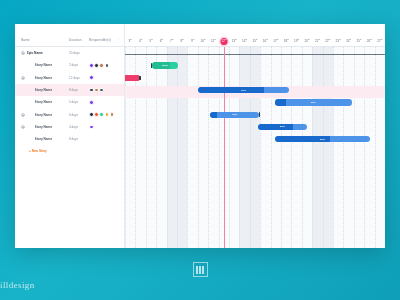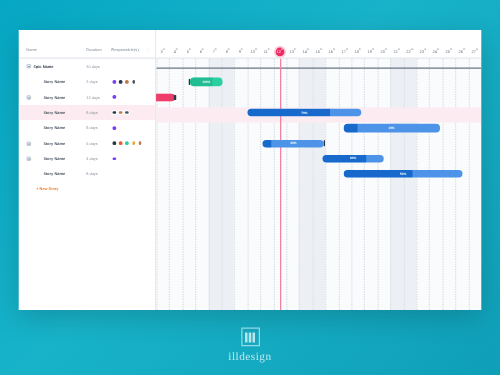--- a/index.html
+++ b/index.html
@@ -233,21 +233,21 @@
     background: #2b3744;
     border-radius: .6px;
     z-index: 7;
   }
 
   
   #brand {
     position: absolute;
     left: 0; right: 0;
     bottom: 10px;
-    text-align: center;
+    text-align: left;
   }
   #brand-mark {
     width: 15px; height: 15px;
     margin: 0 auto 3px;
     border: 1px solid rgba(255,255,255,.55);
     display: flex; align-items: center; justify-content: center;
     gap: 1.2px;
   }
   #brand-mark i {
     display: block;

